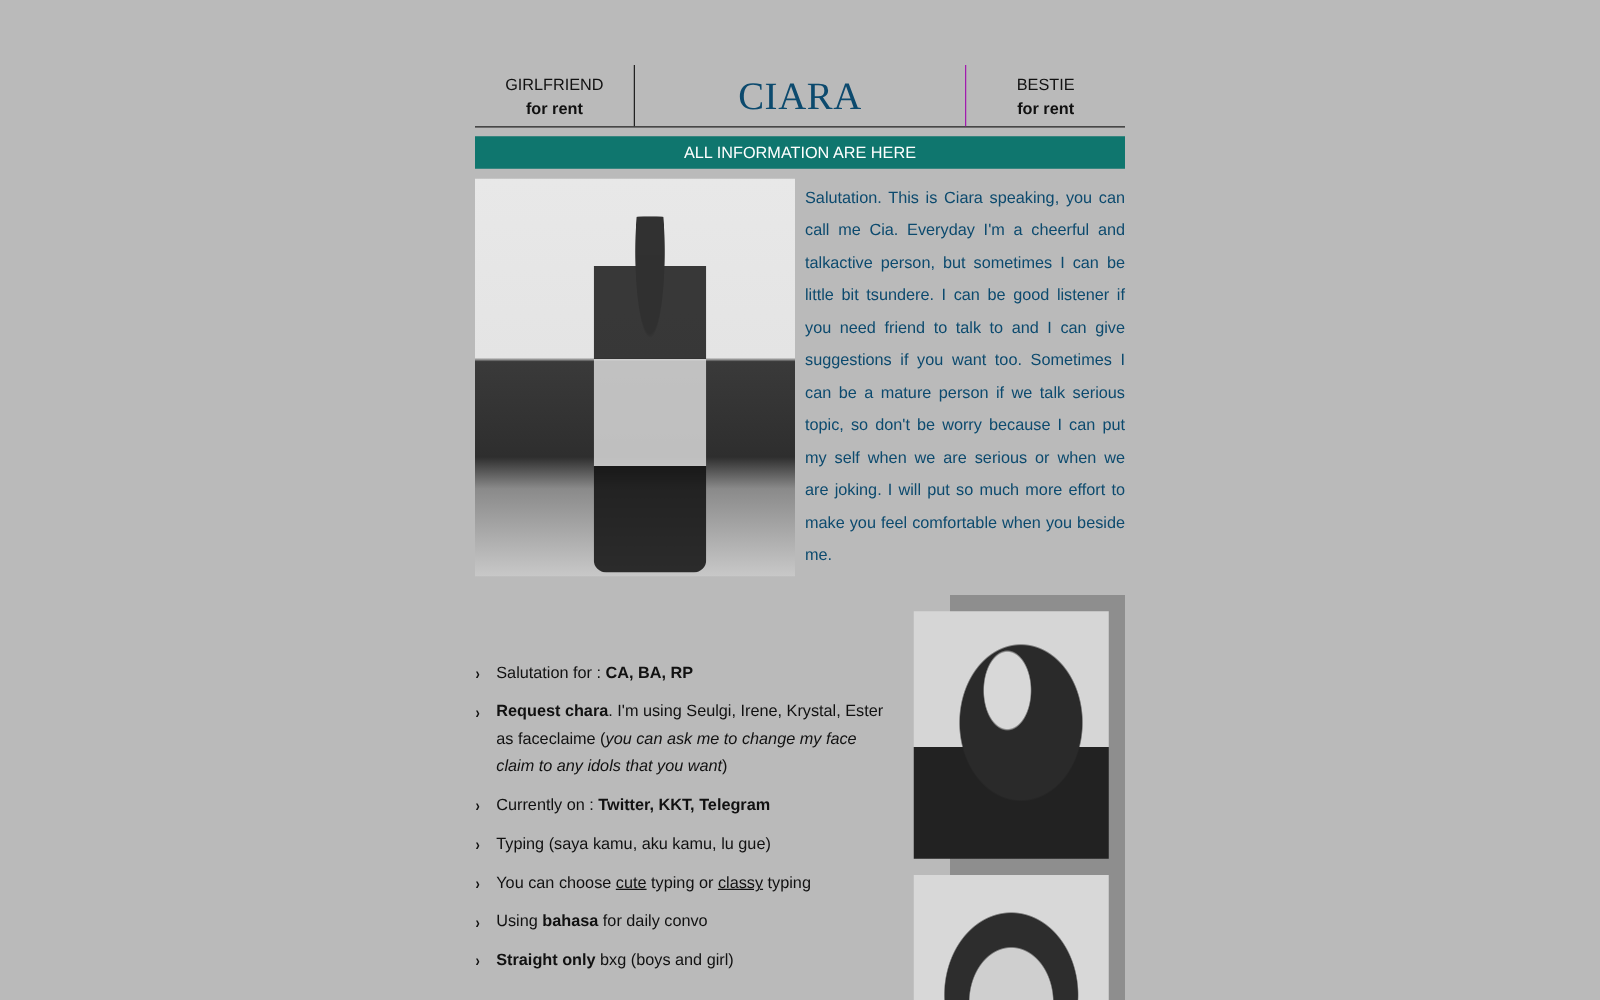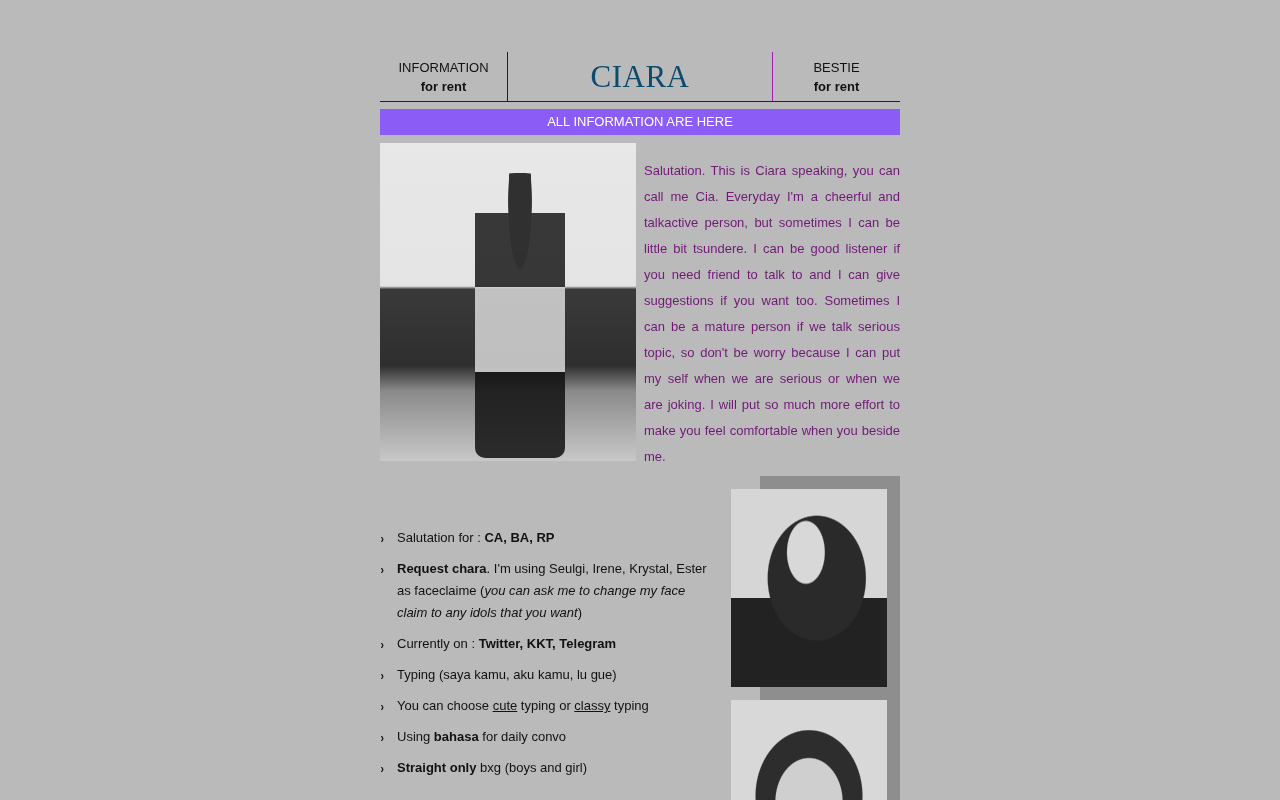--- a/index.html
+++ b/index.html
@@ -19,42 +19,42 @@
     }
     .header .side b { display: block; font-weight: bold; }
     .header .left { border-right: 1px solid #222; }
     .header .right { border-left: 1px solid #a21caf; }
     .header .center {
       flex: 1; text-align: center; font-family: "Liberation Serif", serif;
       font-size: 31px; line-height: 49px; letter-spacing: 0.5px; color: #0c4a6e;
     }
 
     .bar {
-      background: #8b5cf6; color: #fff; text-align: center;
+      background: #0f766e; color: #fff; text-align: center;
       font-size: 13px; height: 26px; line-height: 26px;
     }
     .bar.info { margin-top: 7px; }
 
     
     .intro { position: relative; margin-top: 8px; height: 318px; }
     .photo-main {
       position: absolute; left: 0; top: 0; width: 256px; height: 318px;
       background: linear-gradient(180deg, #e8e8e8 0%, #e4e4e4 45%, #3a3a3a 46%, #2e2e2e 70%, #8a8a8a 78%, #c8c8c8 100%);
       overflow: hidden;
     }
     .photo-main .figure {
       position: absolute; left: 95px; top: 30px; width: 90px; height: 285px;
       background: radial-gradient(ellipse at 50% 10%, #111 0 18%, transparent 19%),
                   linear-gradient(180deg, transparent 0 14%, #1a1a1a 14% 40%, #d9d9d9 40% 70%, #111 70% 100%);
       border-radius: 40px 40px 10px 10px;
       opacity: .85;
     }
     .intro-text {
-      position: absolute; left: 264px; top: 15px; width: 256px;
-      font-size: 13px; line-height: 26px; text-align: justify; color: #701a75;
+      position: absolute; left: 264px; top: 2px; width: 256px;
+      font-size: 13px; line-height: 26px; text-align: justify; color: #0c4a6e;
     }
 
     
     .lower { position: relative; margin-top: 15px; height: 330px; }
     .gray-backdrop {
       position: absolute; left: 380px; top: 0; width: 140px; height: 340px; background: #8e8e8e;
     }
     .fc1 {
       position: absolute; left: 351px; top: 13px; width: 156px; height: 198px;
       background: radial-gradient(ellipse at 48% 32%, #d8d8d8 0 16%, transparent 17%),
@@ -81,21 +81,21 @@
     .terms li b { font-weight: bold; }
     .terms li i { font-style: italic; }
     .terms li u { text-decoration: underline; }
   </style>
 </head>
 <body>
 
 <div class="page">
   <div class="header">
     <div class="side left">
-      <span>INFORMATION</span>
+      <span>GIRLFRIEND</span>
       <b>for rent</b>
     </div>
     <div class="center">CIARA</div>
     <div class="side right">
       <span>BESTIE</span>
       <b>for rent</b>
     </div>
   </div>
 
   <div class="bar info">ALL INFORMATION ARE HERE</div>

